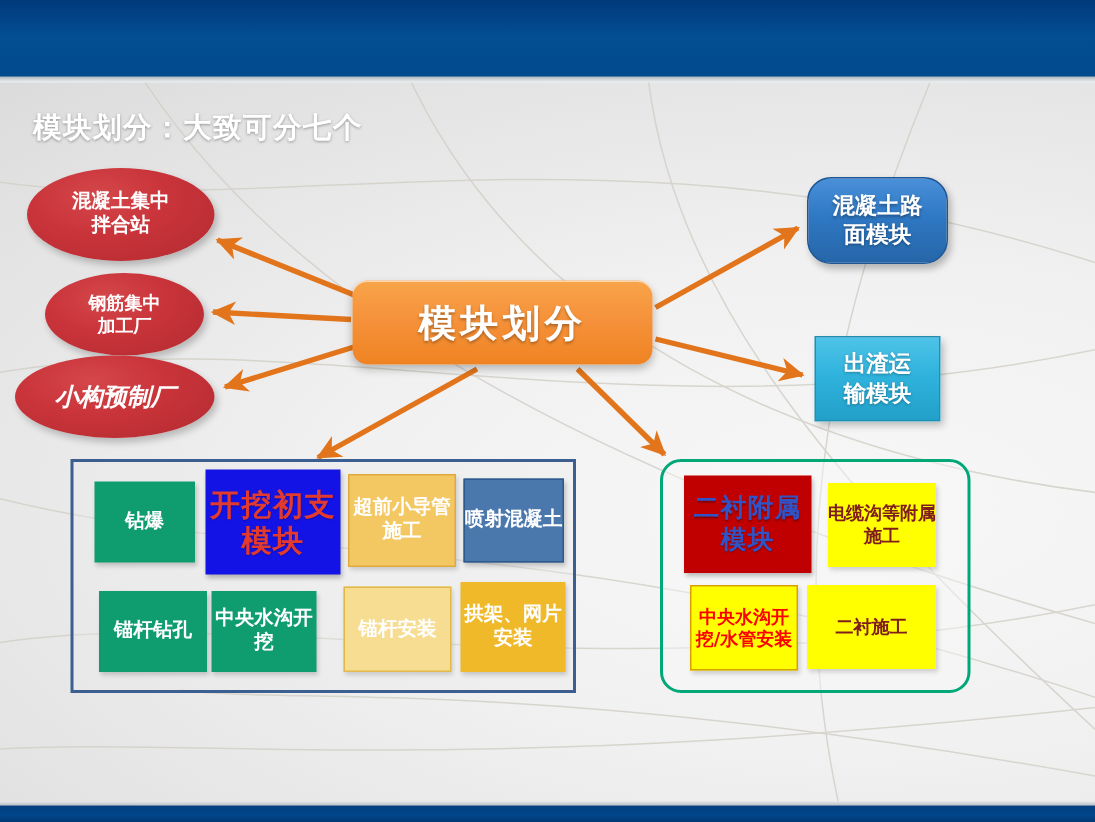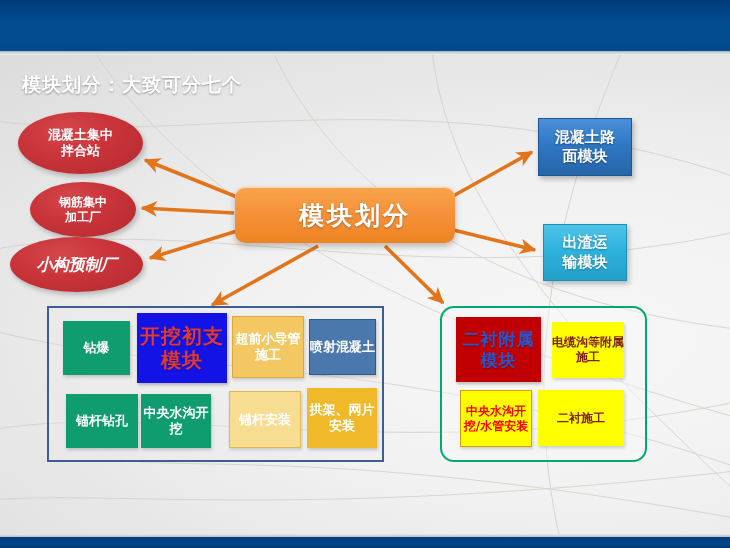--- a/index.html
+++ b/index.html
@@ -63,21 +63,20 @@
 
   
   .center-node{
     position:absolute;left:235px;top:187px;width:200px;height:56px;
     border-radius:10px;
     background:linear-gradient(180deg,#f8a44a 0%,#f5913a 48%,#ef8322 100%);
     box-shadow:0 3px 6px rgba(0,0,0,.25), inset 0 1px 0 rgba(255,255,255,.55);
     display:flex;align-items:center;justify-content:center;
     color:#ffffff;font-size:25px;font-weight:bold;letter-spacing:3px;
     text-shadow:0 1px 2px rgba(0,0,0,.3);
-    padding-left:20px;
   }
 
   
   .blue-card{
     position:absolute;
     display:flex;align-items:center;justify-content:center;text-align:center;
     color:#ffffff;font-weight:bold;font-size:15px;line-height:1.3;
     box-shadow:2px 3px 5px rgba(0,0,0,.25);
   }
   .blue-card.dark{
@@ -218,21 +217,21 @@
   <div class="ellipse" style="left:10px;top:237px;width:133px;height:55px;font-size:16px;font-style:italic;">
     <div>
       <span>小构预制厂</span>
     </div>
   </div>
 
   <div class="center-node">
     <span>模块划分</span>
   </div>
 
-  <div class="blue-card dark" style="left:538px;top:118px;width:92px;height:56px;">
+  <div class="blue-card dark" style="left:538px;top:118px;width:92px;height:56px;border-radius:16px;">
     <div>
       <span>混凝土路</span><br>
       <span>面模块</span>
     </div>
   </div>
 
   <div class="blue-card cyan" style="left:543px;top:224px;width:82px;height:55px;">
     <div>
       <span>出渣运</span><br>
       <span>输模块</span>

